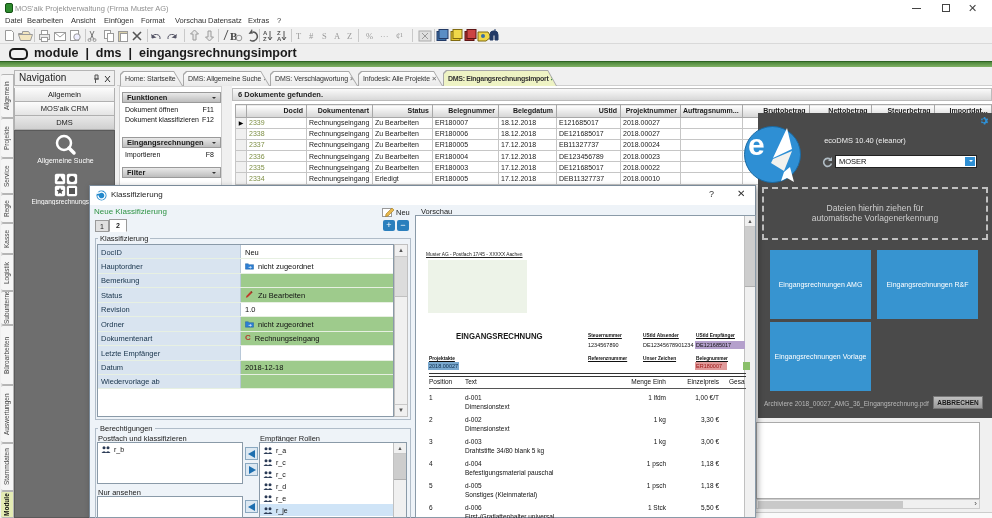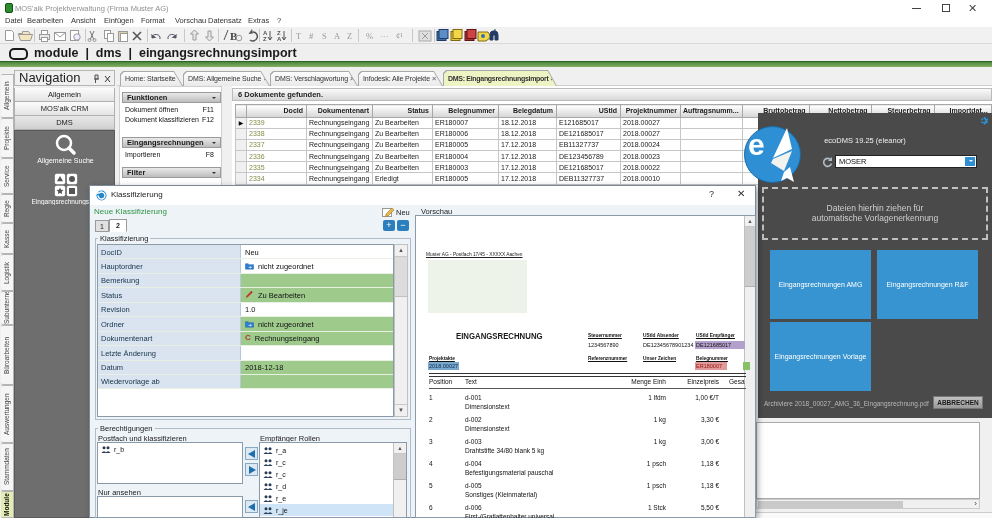--- a/index.html
+++ b/index.html
@@ -140,21 +140,21 @@
   <div class="vtab" style="top:156px;height:31px;">Kasse</div>
   <div class="vtab" style="top:187px;height:37px;">Logistik</div>
   <div class="vtab" style="top:224px;height:34px;">Subunternehmer</div>
   <div class="vtab" style="top:258px;height:60px;">Büroarbeiten</div>
   <div class="vtab" style="top:318px;height:58px;">Auswertungen</div>
   <div class="vtab" style="top:376px;height:48px;">Stammdaten</div>
   <div class="vtab vtabsel" style="top:424px;height:27px;">Module</div>
 </div>
 
 <div id="navpanel" class="ab" style="left:14px;top:70px;width:101px;height:448px;">
-  <div class="ab" style="left:0;top:0;width:101px;height:16px;background:#f0f0f0;border:1px solid #b5b5b5;font-size:13px;color:#222;line-height:14px;padding-left:4px;">Navigation
+  <div class="ab" style="left:0;top:0;width:101px;height:16px;background:#f0f0f0;border:1px solid #b5b5b5;font-size:10px;color:#222;line-height:14px;padding-left:4px;">Navigation
     <svg class="ab" style="right:14px;top:3px;" width="9" height="10">
         <path d="M4,1 h3 v4 h-3 z M3,5 h5 M4.5,5 v4" stroke="#555" fill="#ddd"></path>
       </svg>
     <svg class="ab" style="right:3px;top:4px;" width="7" height="8">
         <path d="M1,1 l5,6 M6,1 l-5,6" stroke="#333" stroke-width="1"></path>
       </svg>
   </div>
   <div class="navbtn" style="top:18px;">Allgemein</div>
   <div class="navbtn" style="top:32px;">MOS'aik CRM</div>
   <div class="navbtn" style="top:46px;background:linear-gradient(#e8e8e8,#d0d0d0);">DMS</div>
@@ -339,21 +339,21 @@
     <div class="ab" style="left:1px;top:1px;width:145px;height:7px;background:#c9c9c9;"></div>
     <div class="ab" style="right:2px;top:-1px;font-size:8px;color:#444;">›</div>
   </div>
   <div class="ab" style="left:0;top:327px;width:236px;height:6px;background:#fafafa;border-top:1px solid #ccc;"></div>
 </div>
 
 <div id="ecodms" class="ab" style="left:758px;top:113px;width:234px;height:305px;background:#4a4a4a;">
   <svg class="ab" style="left:221px;top:3px;" width="11" height="11" viewBox="0 0 24 24">
       <path fill="#2e8fd4" d="M12 8a4 4 0 1 0 0 8 4 4 0 0 0 0-8zm9.4 5.6l2.1 1.6-2 3.5-2.5-1a8 8 0 0 1-2.3 1.3l-.4 2.7h-4l-.4-2.7a8 8 0 0 1-2.3-1.3l-2.5 1-2-3.5 2.1-1.6a8 8 0 0 1 0-2.7L5.1 9.3l2-3.5 2.5 1a8 8 0 0 1 2.3-1.3l.4-2.7h4l.4 2.7a8 8 0 0 1 2.3 1.3l2.5-1 2 3.5-2.1 1.6a8 8 0 0 1 0 2.7z" transform="scale(0.85)"></path>
     </svg>
-  <div class="ab" style="left:27px;top:23px;width:160px;text-align:center;color:#f0f0f0;font-size:7.5px;">ecoDMS 19.25 (eleanor)</div>
+  <div class="ab" style="left:27px;top:23px;width:160px;text-align:center;color:#f0f0f0;font-size:7.5px;">ecoDMS 10.40 (eleanor)</div>
   <svg class="ab" style="left:63px;top:43px;" width="12" height="12">
       <path d="M9.5,3.5 a4,4 0 1 0 1,4" stroke="#b0bcc4" stroke-width="1.6" fill="none"></path>
       <path d="M11,1 v4 h-4 z" fill="#b0bcc4"></path>
     </svg>
   <div class="ab" style="left:77px;top:42px;width:142px;height:13px;background:#fff;border:1px solid #222;font-size:7.5px;color:#111;line-height:12px;padding-left:3px;">MOSER
     <div class="ab" style="right:1px;top:1px;width:10px;height:9px;background:#2e8fd4;"></div>
     <div class="ab" style="right:3.5px;top:4px;border:2.5px solid transparent;border-top-color:#fff;"></div>
   </div>
   <div class="ab" style="left:4px;top:74px;width:226px;height:53px;border:2px dashed #c0c0c0;color:#cfcfcf;font-size:8.5px;text-align:center;padding-top:14px;line-height:10px;">Dateien hierhin ziehen für<br>automatische Vorlagenerkennung</div>
   <div class="ebtn" style="left:12px;top:137px;width:101px;height:69px;">Eingangsrechnungen AMG</div>
@@ -427,21 +427,21 @@
         <div class="fval green"><svg class="fico" viewBox="0 0 10 8">
             <path d="M0.5,1.5 h3 l1,1 h5 v5 h-9 z" fill="#2e7fd4" stroke="#1a5a9a" stroke-width="0.5"></path>
             <path d="M4,5.5 h3 m0,0 l-1.2,-1 m1.2,1 l-1.2,1" stroke="#fff" stroke-width="0.8" fill="none"></path>
           </svg>nicht zugeordnet</div>
       </div>
     <div class="frow">
         <div class="flab">Dokumentenart</div>
         <div class="fval green"><span style="color:#b03a2e;font-weight:bold;font-size:8px;margin-right:4px;line-height:8px;">C</span>Rechnungseingang</div>
       </div>
     <div class="frow">
-        <div class="flab">Letzte Änderung</div>
+        <div class="flab">Letzte Empfänger</div>
         <div class="fval"></div>
       </div>
     <div class="frow">
         <div class="flab">Datum</div>
         <div class="fval green">2018-12-18</div>
       </div>
     <div class="frow">
         <div class="flab">Wiedervorlage ab</div>
         <div class="fval green"></div>
       </div>

